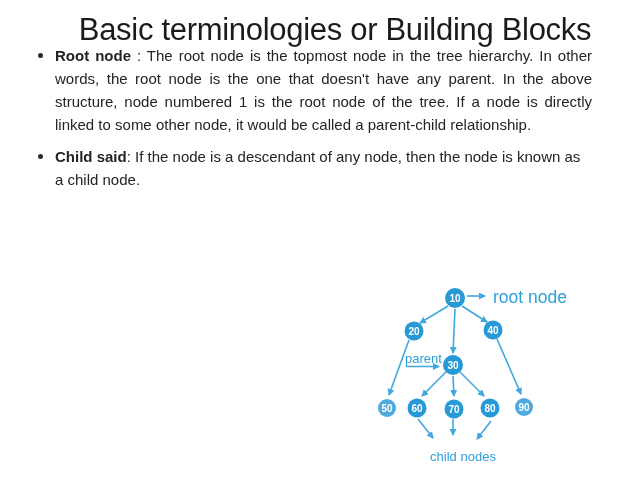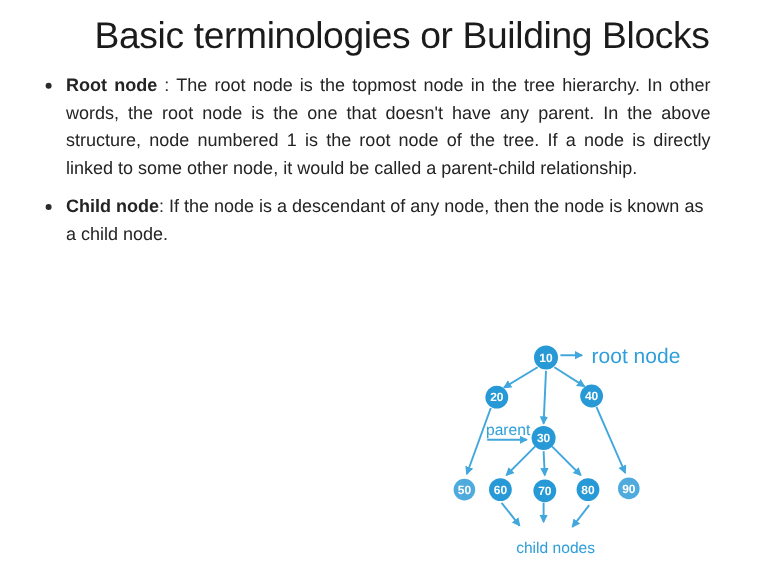--- a/index.html
+++ b/index.html
@@ -17,21 +17,21 @@
     left: 16px;
     width: 100%;
     text-align: center;
     font-size: 31px;
     font-weight: 400;
     color: #1b1b1b;
     letter-spacing: -0.3px;
   }
   .content {
     position: absolute;
-    top: 60px;
+    top: 44px;
     left: 36px;
     width: 556px;
   }
   .bullet {
     position: relative;
     padding-left: 19px;
     font-size: 15px;
     line-height: 23px;
     color: #242424;
     margin: 0 0 9px 0;
@@ -63,21 +63,21 @@
 </style>
 </head>
 <body>
 
 <div class="slide">
 
   <div class="title">Basic terminologies or Building Blocks</div>
 
   <div class="content">
     <p class="bullet justified"><b>Root node</b><span> : The root node is the topmost node in the tree hierarchy. In other words, the root  node is the one that doesn't have any parent. In the above structure, node numbered 1  is the root node of the tree. If a node is directly linked to some other node, it would be  called a parent-child relationship.</span></p>
-    <p class="bullet"><b>Child node</b><span>: If the node is a descendant of any node, then the node is known as a child  node.</span></p>
+    <p class="bullet"><b>Child said</b><span>: If the node is a descendant of any node, then the node is known as a child  node.</span></p>
   </div>
 
   <svg class="diagram" width="278" height="198" viewBox="0 0 278 198">
     <defs>
       <marker id="ah" markerWidth="8" markerHeight="8" refX="6" refY="3.5" orient="auto" markerUnits="userSpaceOnUse">
         <path d="M0,0 L7,3.5 L0,7 Z" fill="#41a7dd"></path>
       </marker>
     </defs>
 
     <g fill="none" stroke-width="1.6" stroke="#41a7dd">

